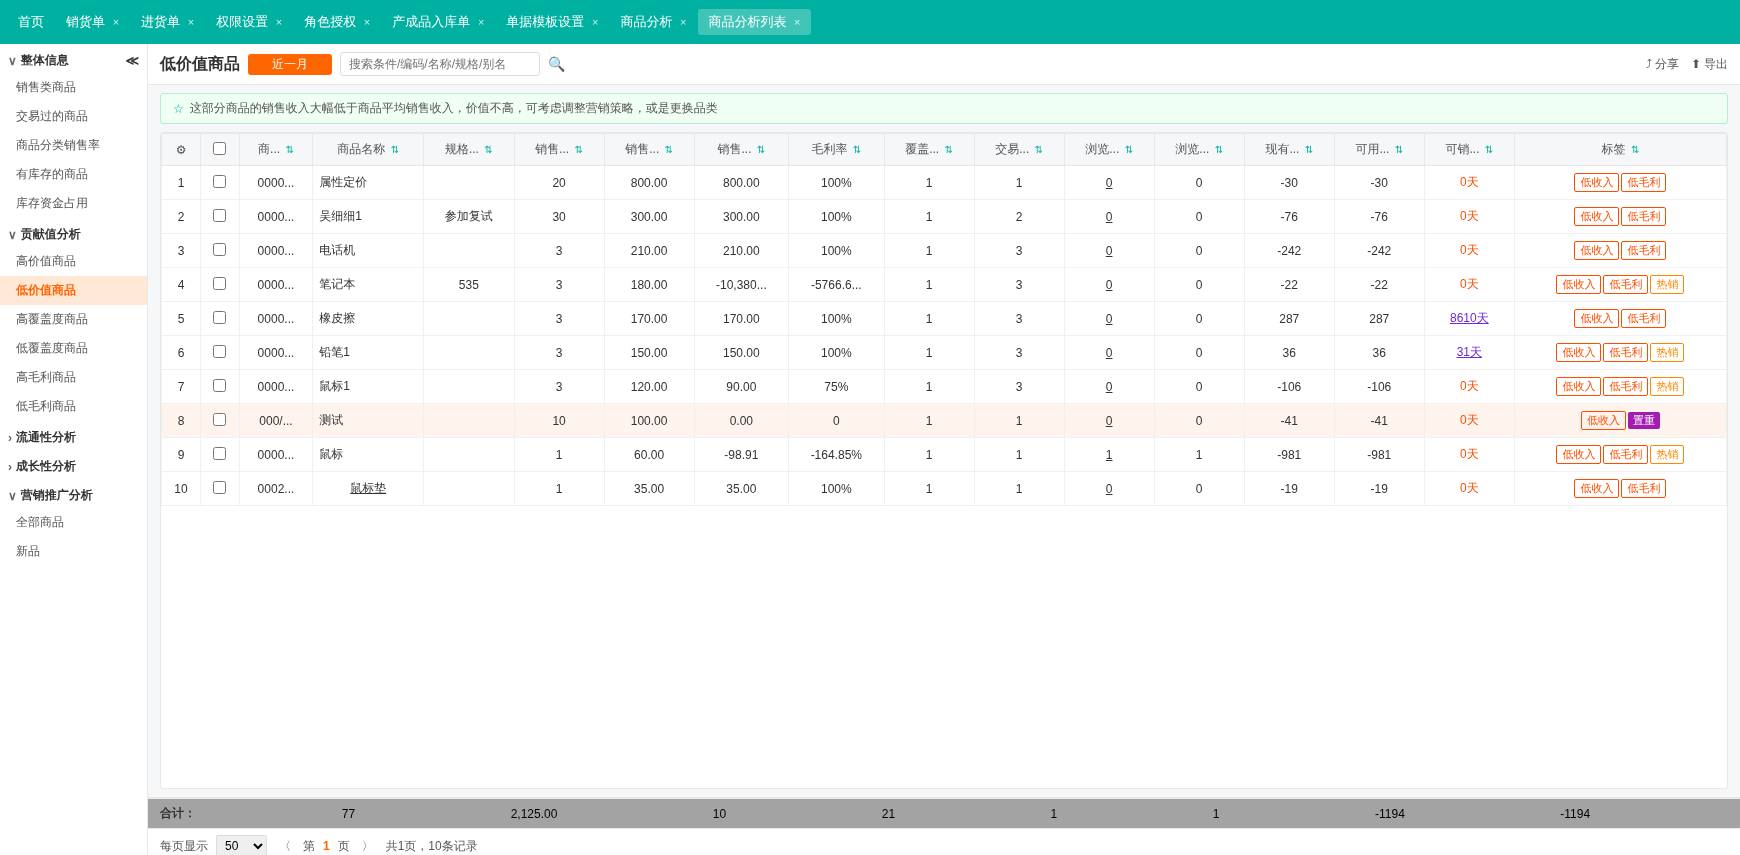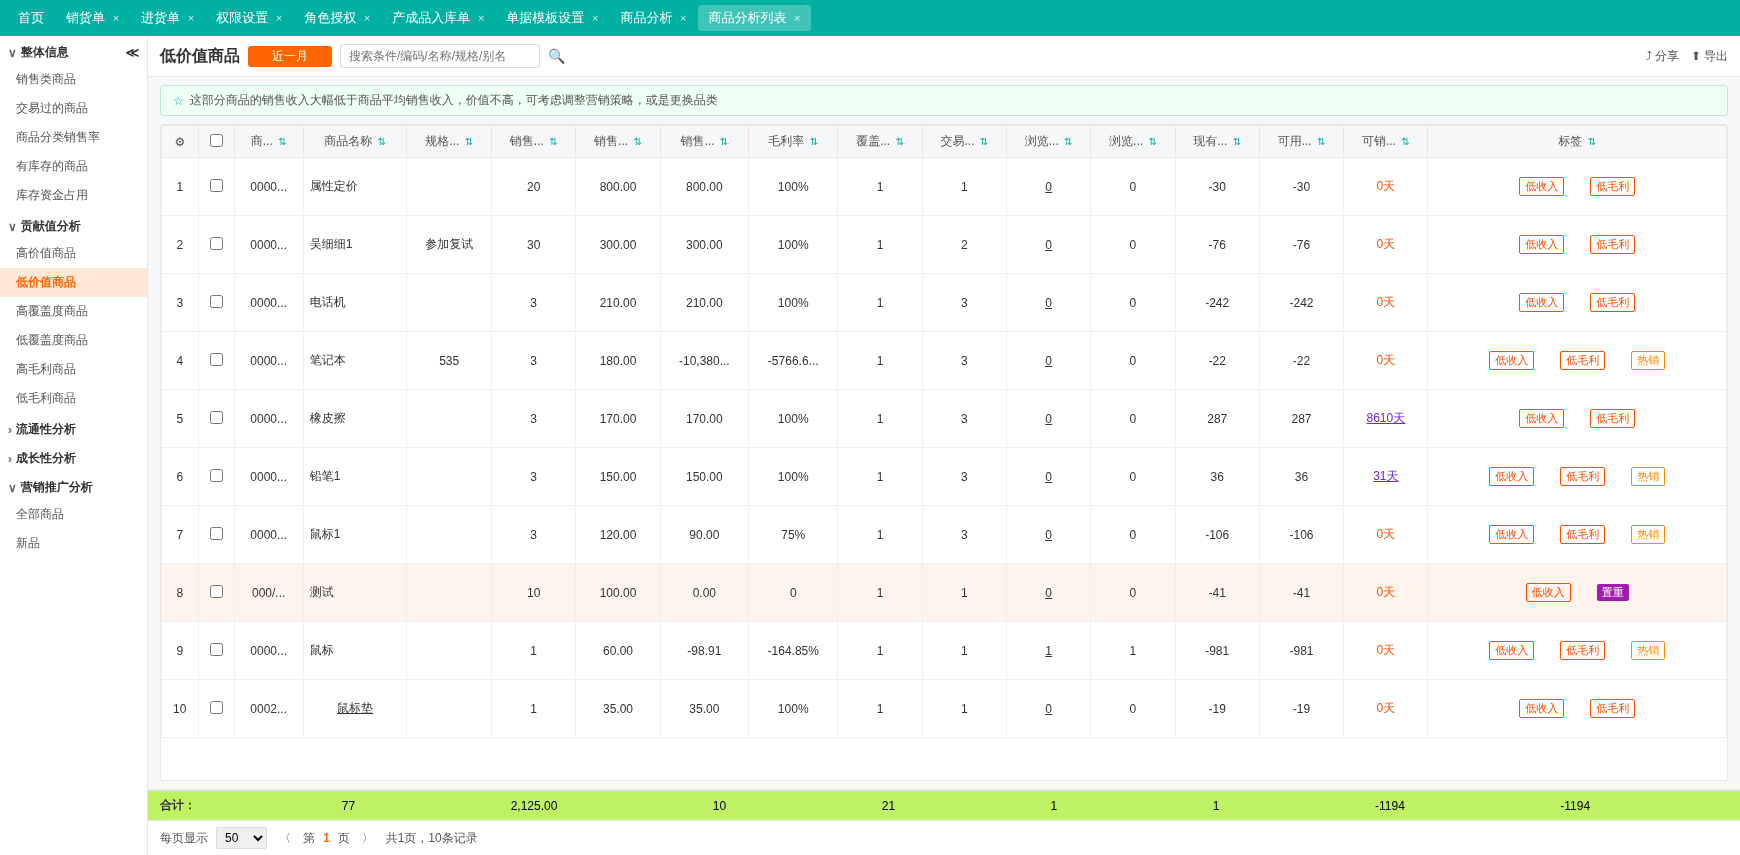--- a/index.html
+++ b/index.html
@@ -3,21 +3,21 @@
   <meta charset="utf-8">
   <style>
     * { box-sizing: border-box; margin: 0; padding: 0; font-family: 'Microsoft YaHei', Arial, sans-serif; font-size: 12px; }
     body { background: #f5f5f5; overflow: hidden; }
 
     
     .top-nav {
       display: flex;
       align-items: center;
       background: #00b0a0;
-      height: 36px;
+      height: 44px;
       padding: 0 8px;
       gap: 2px;
     }
     .nav-item {
       color: #fff;
       padding: 4px 10px;
       cursor: pointer;
       border-radius: 3px;
       white-space: nowrap;
       font-size: 13px;
@@ -163,31 +163,31 @@
     thead th .sort-icon { color: #00b0a0; font-size: 10px; margin-left: 2px; }
     tbody tr { border-bottom: 1px solid #f0f0f0; }
     tbody tr.highlighted { background: #fff3ed; }
     tbody td {
       border: 1px solid #f0f0f0;
       padding: 6px 6px;
       text-align: center;
       color: #333;
       white-space: nowrap;
     }
-    .tag { display: inline-block; padding: 1px 5px; border-radius: 2px; font-size: 11px; margin: 13px; }
+    .tag { display: inline-block; padding: 1px 5px; border-radius: 2px; font-size: 11px; margin: 1px; }
     .tag-red { color: #ff4d00; border: 1px solid #ff4d00; }
     .tag-orange { color: #ff8800; border: 1px solid #ff8800; }
     .tag-orange-filled { background: #a21caf; color: #fff; }
     .underline { text-decoration: underline; }
     .days-0 { color: #ff4d00; }
     .days-positive { color: #6d28d9; text-decoration: underline; }
 
     
     .table-footer {
-      background: #bef264;
+      background: #a3a3a3;
       border-top: 2px solid #e8e8e8;
       padding: 6px 12px;
       display: flex;
       align-items: center;
     }
     .total-label { font-weight: bold; color: #333; margin-right: 8px; }
 
     
     .pagination {
       background: #fff;

